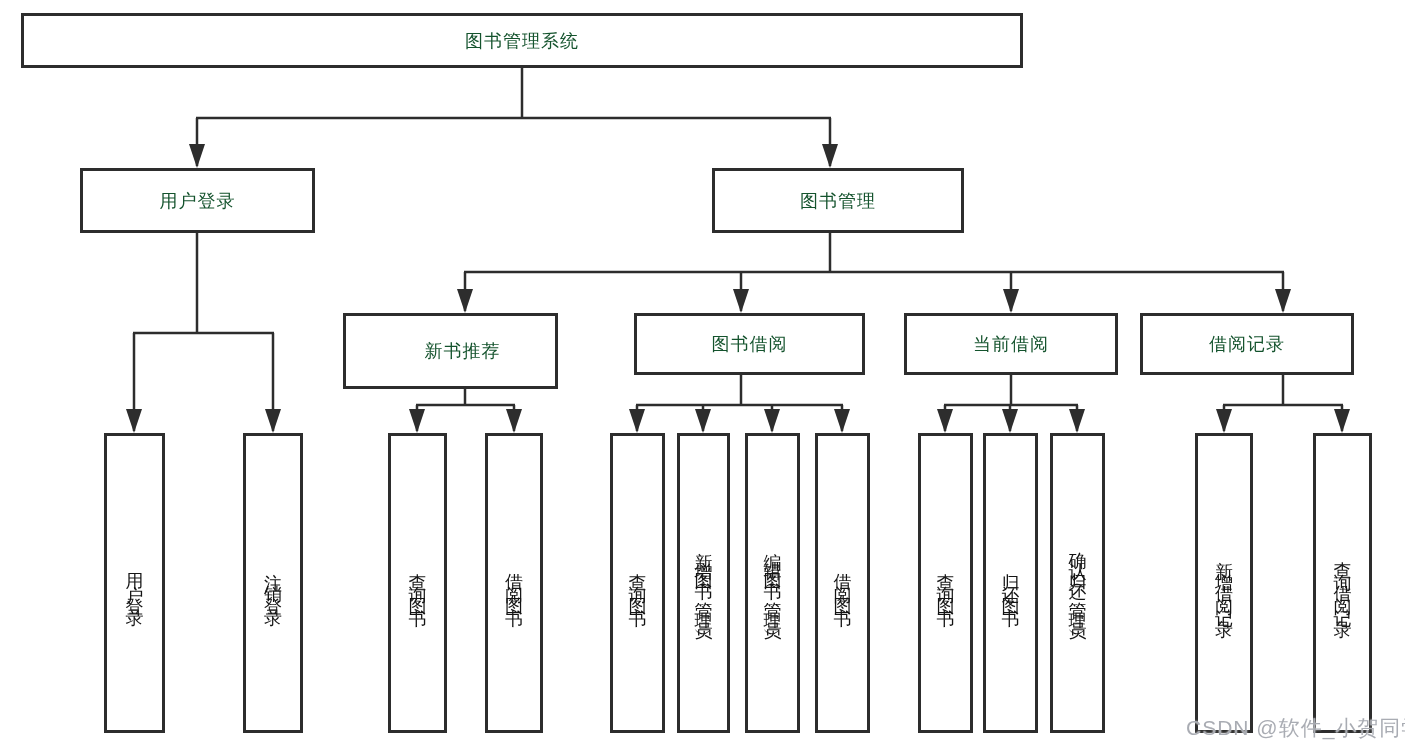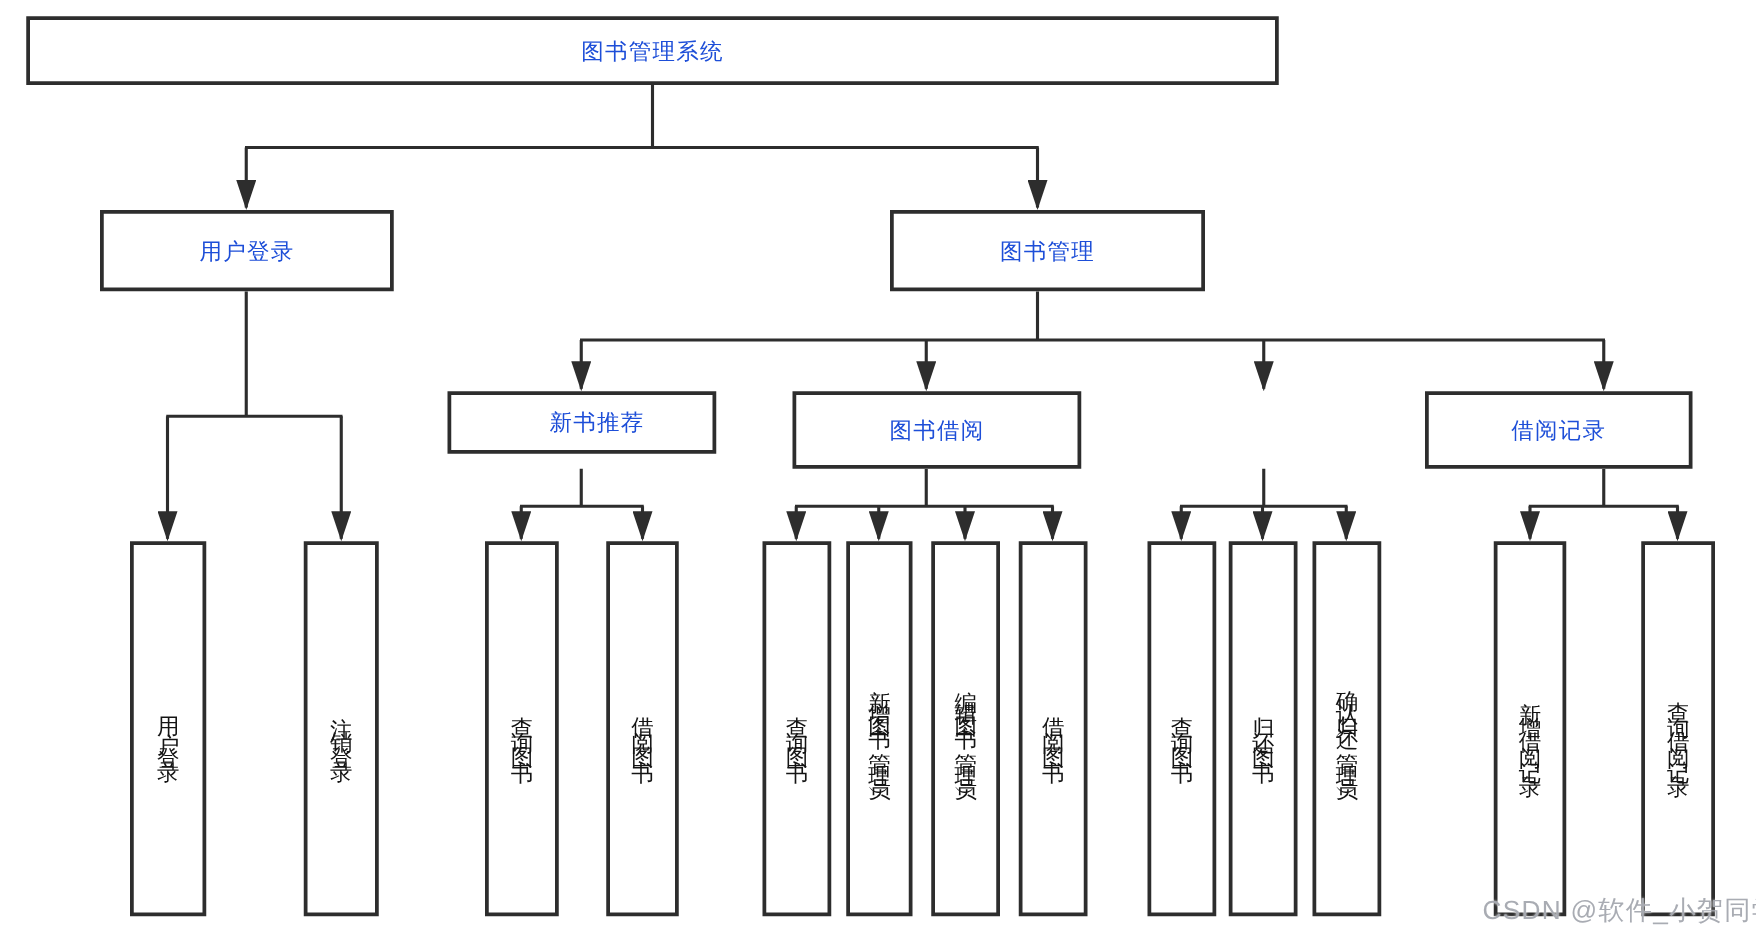--- a/index.html
+++ b/index.html
@@ -10,21 +10,21 @@
     font-family:"Liberation Sans","DejaVu Sans",sans-serif;
     overflow:hidden;
   }
   #wires{position:absolute;left:0;top:0;width:1405px;height:747px;}
   .hbox{
     position:absolute;
     background:#ffffff;
     border:3px solid #2d2d2d;
     box-sizing:border-box;
     display:flex;align-items:center;justify-content:center;
-    font-size:18px;color:#1d4ed8;
+    font-size:18px;color:#14532d;
     letter-spacing:1px;
     white-space:nowrap;
   }
   .vbox{
     position:absolute;
     background:#ffffff;
     border:3px solid #2d2d2d;
     box-sizing:border-box;
     display:flex;align-items:center;justify-content:center;
     font-size:18px;color:#141414;
@@ -32,21 +32,21 @@
   .vbox span{
     writing-mode:vertical-rl;
     text-orientation:mixed;
     letter-spacing:12px;
     line-height:1;
   }
   
   #n-root   {left:21px;  top:13px;  width:1002px;height:55px;}
   #n-login  {left:80px;  top:168px; width:235px; height:65px;}
   #n-mgmt   {left:712px; top:168px; width:252px; height:65px;}
-  #n-newbook{left:358px; top:313px; width:215px; height:50px;padding-left:24px;}
+  #n-newbook{left:343px; top:313px; width:215px; height:76px;padding-left:24px;}
   #n-borrow {left:634px; top:313px; width:231px; height:62px;}
   #n-current{left:904px; top:313px; width:214px; height:62px;}
   #n-records{left:1140px;top:313px; width:214px; height:62px;}
   .leaf{top:433px;height:300px;}
   #n-a1{left:104px; width:61px;}
   #n-a2{left:243px; width:60px;}
   #n-b1{left:388px; width:59px;}
   #n-b2{left:485px; width:58px;}
   #n-c1{left:610px; width:55px;}
   #n-c2{left:677px; width:53px;}
@@ -121,20 +121,21 @@
     </g>
   </svg>
 
   <div id="n-root" class="hbox">图书管理系统</div>
 
   <div id="n-login" class="hbox">用户登录</div>
   <div id="n-mgmt" class="hbox">图书管理</div>
 
   <div id="n-newbook" class="hbox">新书推荐</div>
   <div id="n-borrow" class="hbox">图书借阅</div>
+  <div id="n-current" class="hbox">当前借阅</div>
   <div id="n-records" class="hbox">借阅记录</div>
 
   <div id="n-a1" class="vbox leaf">
     <span>用户登录</span>
   </div>
   <div id="n-a2" class="vbox leaf">
     <span>注销登录</span>
   </div>
 
   <div id="n-b1" class="vbox leaf">

